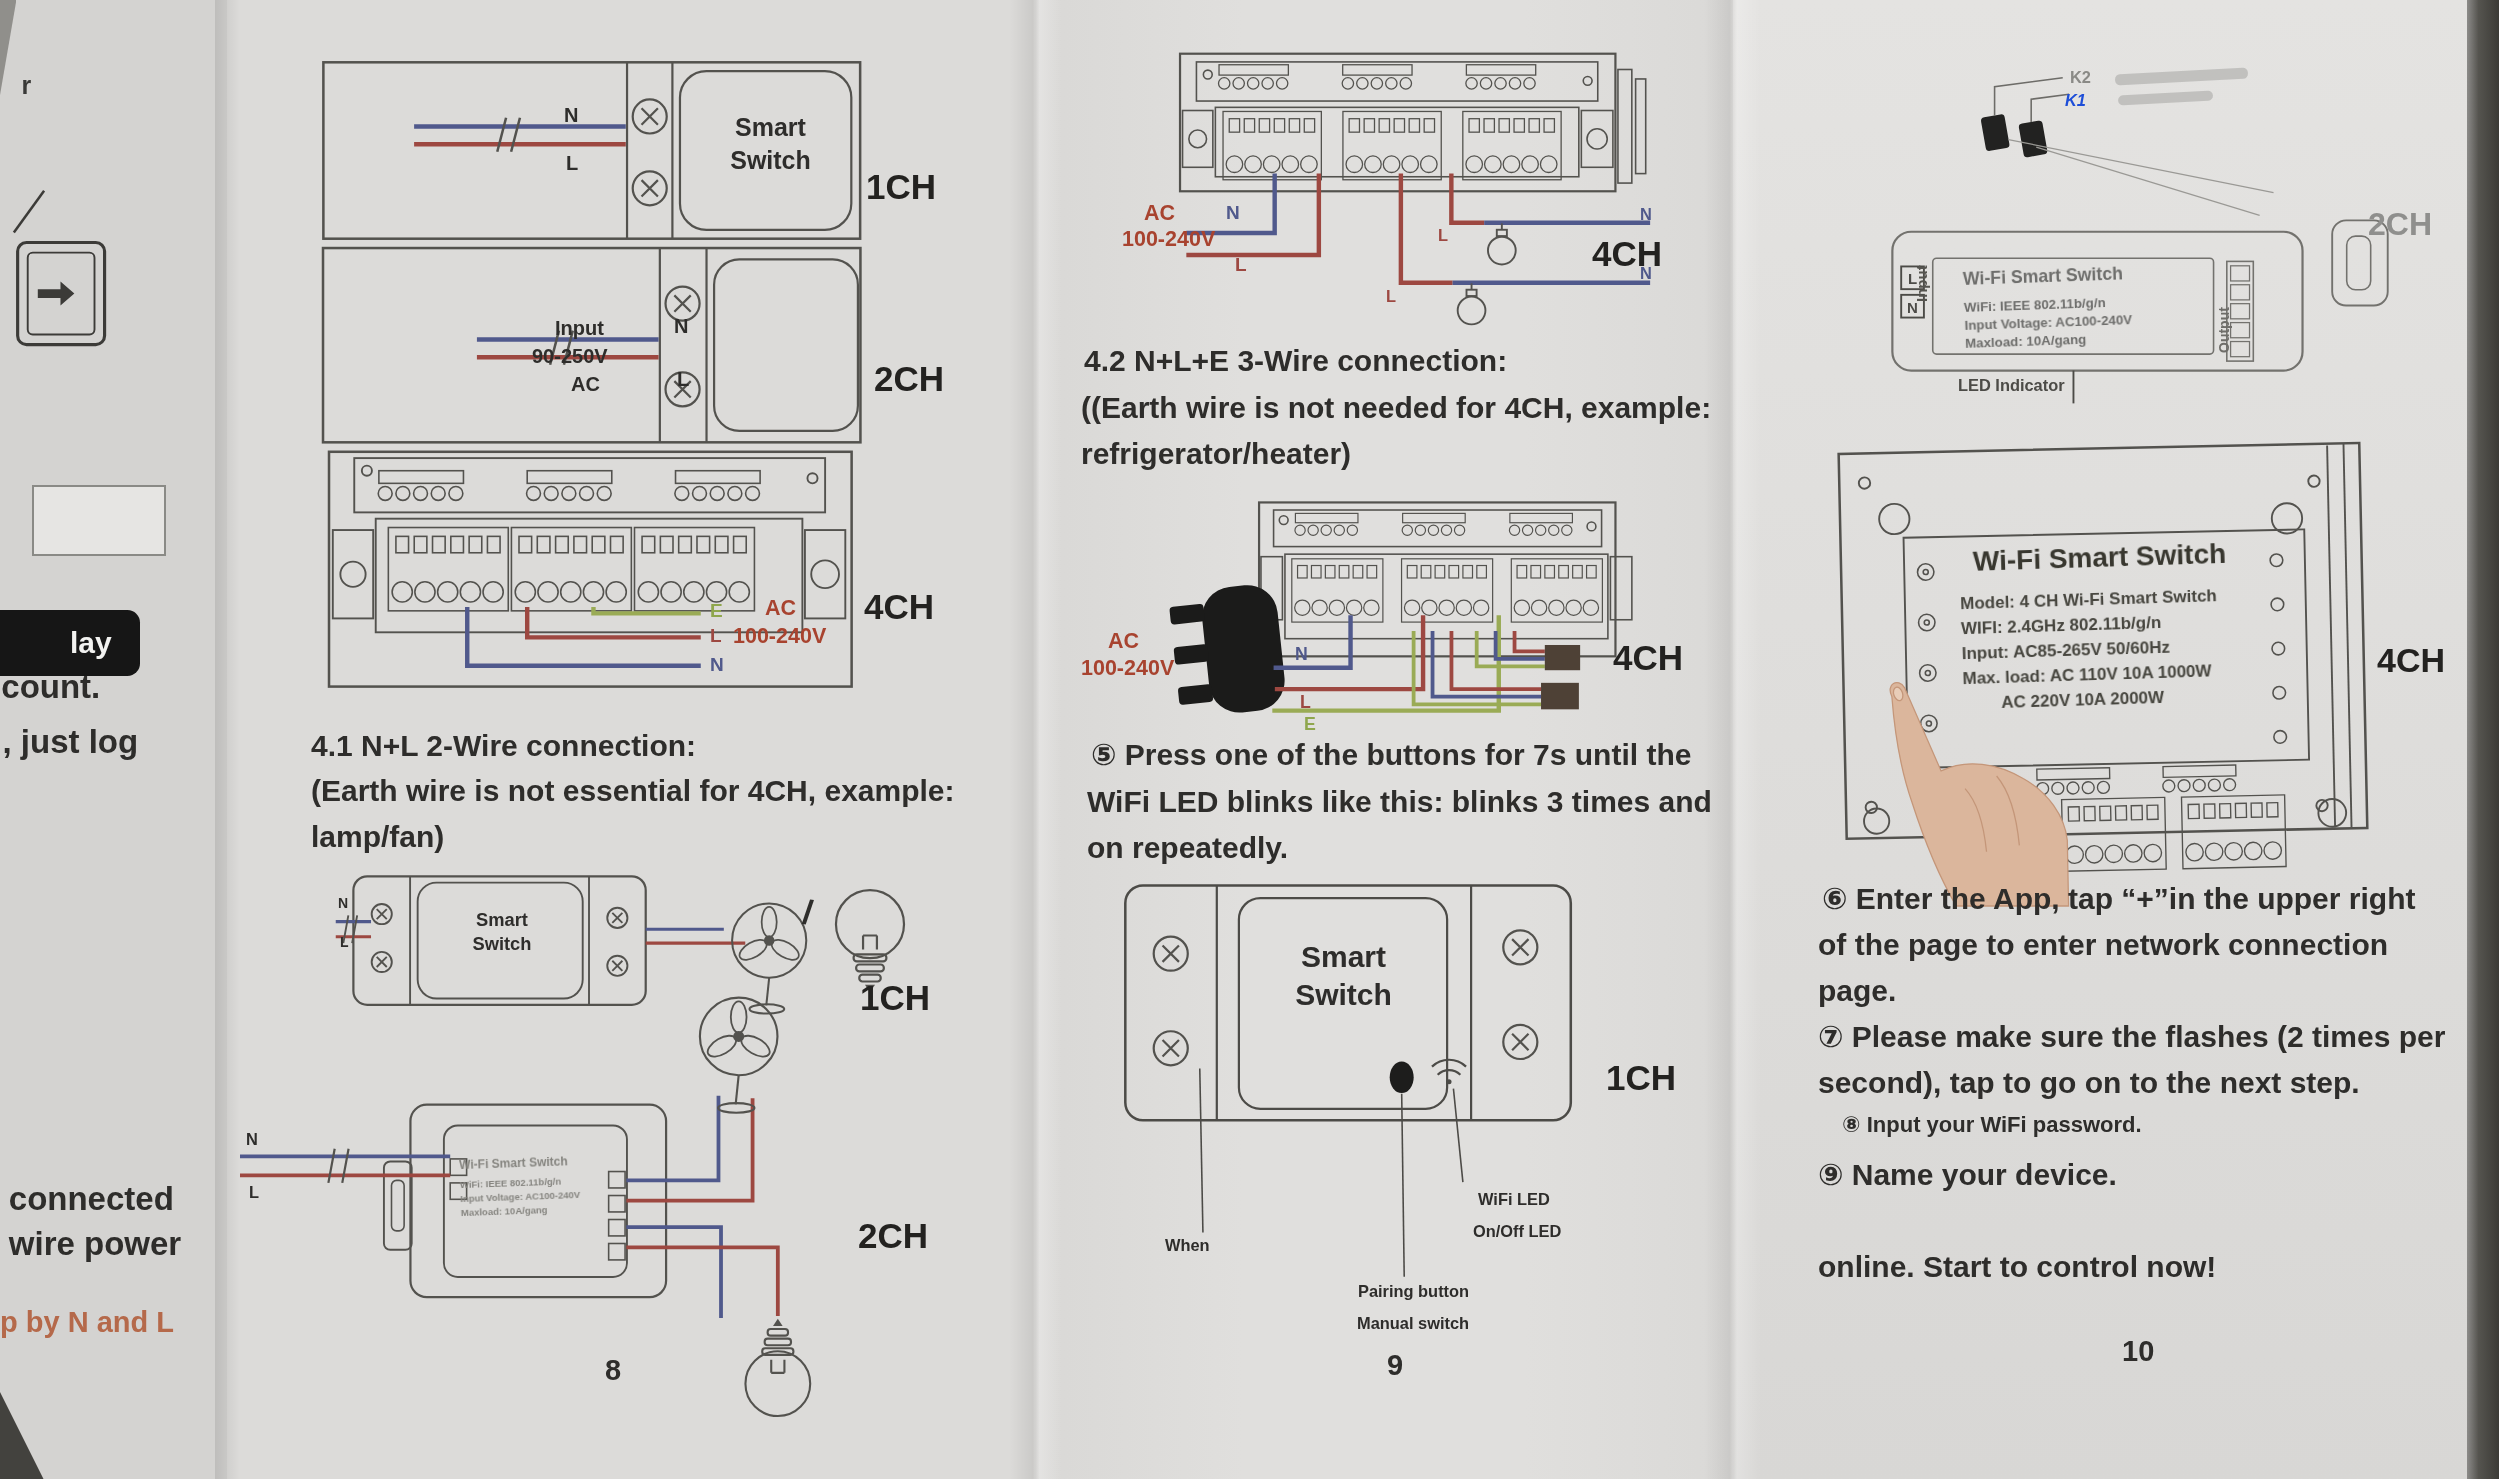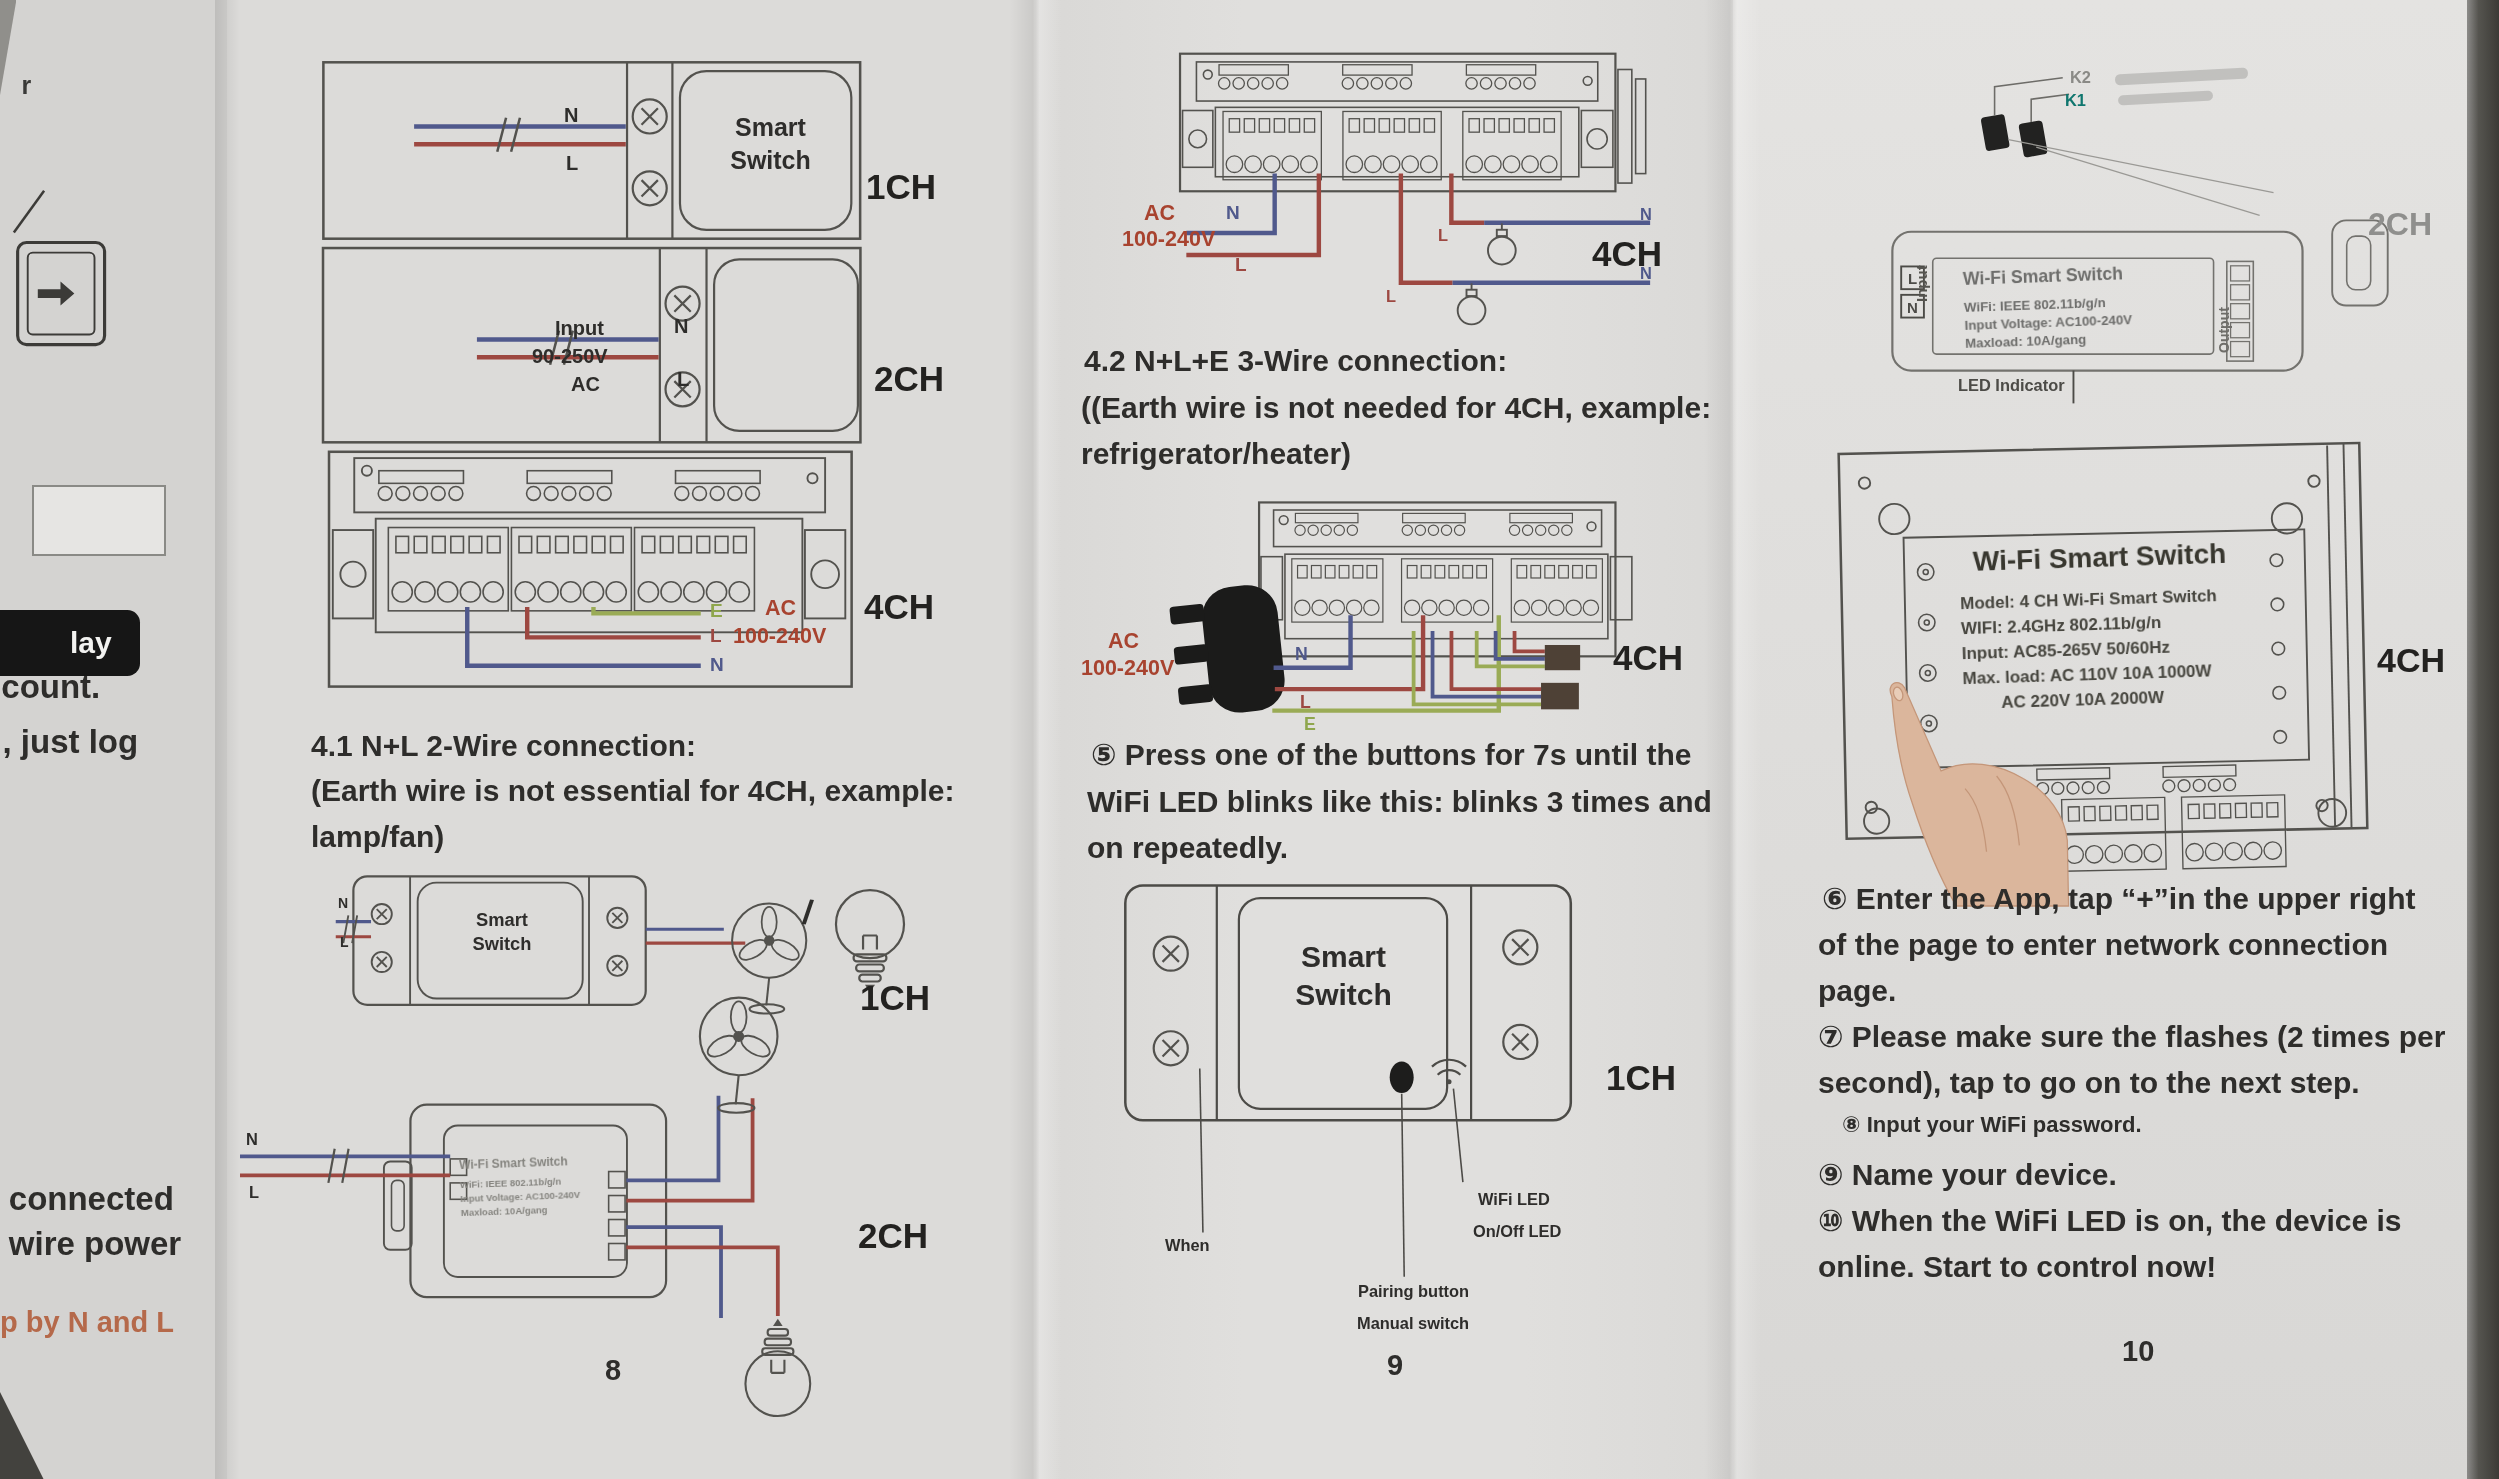--- a/index.html
+++ b/index.html
@@ -403,21 +403,21 @@
     <rect x="584" y="402" width="30" height="24" stroke-width="2"></rect>
       <rect x="584" y="432" width="30" height="24" stroke-width="2"></rect>
     <rect x="584" y="462" width="30" height="24" stroke-width="2"></rect>
     <g>
       <rect x="745" y="270" width="88" height="135" rx="22" stroke-width="3"></rect>
       <rect x="768" y="295" width="38" height="85" rx="14" stroke-width="2.5"></rect>
     </g>
     <path d="M335,508 L335,560" stroke="#4c4b47" stroke-width="3"></path>
   </svg>
   <div class="lb" style="left:2070px;top:69px;font-size:16.4px;color:#8a8a86;">K2</div>
-  <div class="lb" style="left:2065px;top:92px;font-size:16.4px;color:#0f766e;">K1</div>
+  <div class="lb" style="left:2065px;top:92px;font-size:16.4px;color:#1d4ed8;font-style:italic;">K1</div>
   <div class="faded-bar" style="left:2115px;top:71px;width:133px;height:11.4px;transform:rotate(-3deg);"></div>
   <div class="faded-bar" style="left:2118px;top:93px;width:95px;height:9.5px;transform:rotate(-3deg);"></div>
   <div class="lb" style="left:1908px;top:271px;font-size:15px;color:#4c4b47;">L</div>
   <div class="lb" style="left:1907px;top:300px;font-size:15px;color:#4c4b47;">N</div>
   <div class="lb" style="left:1914px;top:302px;font-size:15px;color:#55544f;transform:rotate(-90deg);transform-origin:left top;">Input</div>
   <div class="specblock" style="left:1964px;top:266px;transform:rotate(-2deg);filter:blur(0.3px);">
     <div style="font-size:17.7px;margin-bottom:8.8px;">Wi-Fi Smart Switch</div>
     <div style="font-size:13.3px;line-height:18.3px;">WiFi: IEEE 802.11b/g/n</div>
     <div style="font-size:13.3px;line-height:18.3px;">Input Voltage: AC100-240V</div>
     <div style="font-size:13.3px;line-height:18.3px;">Maxload: 10A/gang</div>
@@ -484,19 +484,18 @@
   </div>
   <div class="lb ch" style="left:2377px;top:598px;font-size:34px;">4CH</div>
 
   <div class="lb" style="left:1822px;top:884px;font-size:30px;">⑥ Enter the App, tap “+”in the upper right</div>
   <div class="lb" style="left:1818px;top:930px;font-size:30px;">of the page to enter network connection</div>
   <div class="lb" style="left:1818px;top:976px;font-size:30px;">page.</div>
   <div class="lb" style="left:1818px;top:1022px;font-size:30px;">⑦ Please make sure the flashes (2 times per</div>
   <div class="lb" style="left:1818px;top:1068px;font-size:30px;">second), tap to go on to the next step.</div>
   <div class="lb" style="left:1818px;top:1114px;font-size:22px;margin-left:24px;">⑧ Input your WiFi password.</div>
   <div class="lb" style="left:1818px;top:1160px;font-size:30px;">⑨ Name your device.</div>
-  <div class="lb" style="left:1818px;top:1206px;font-size:30px;">⑩ When the WiFi LED is on, the device is</div>
   <div class="lb" style="left:1818px;top:1252px;font-size:30px;">online. Start to control now!</div>
 
   <div class="lb" style="left:2122px;top:1337px;font-size:29px;font-weight:600;">10</div>
 
 </div>
 
 
 </body></html>

